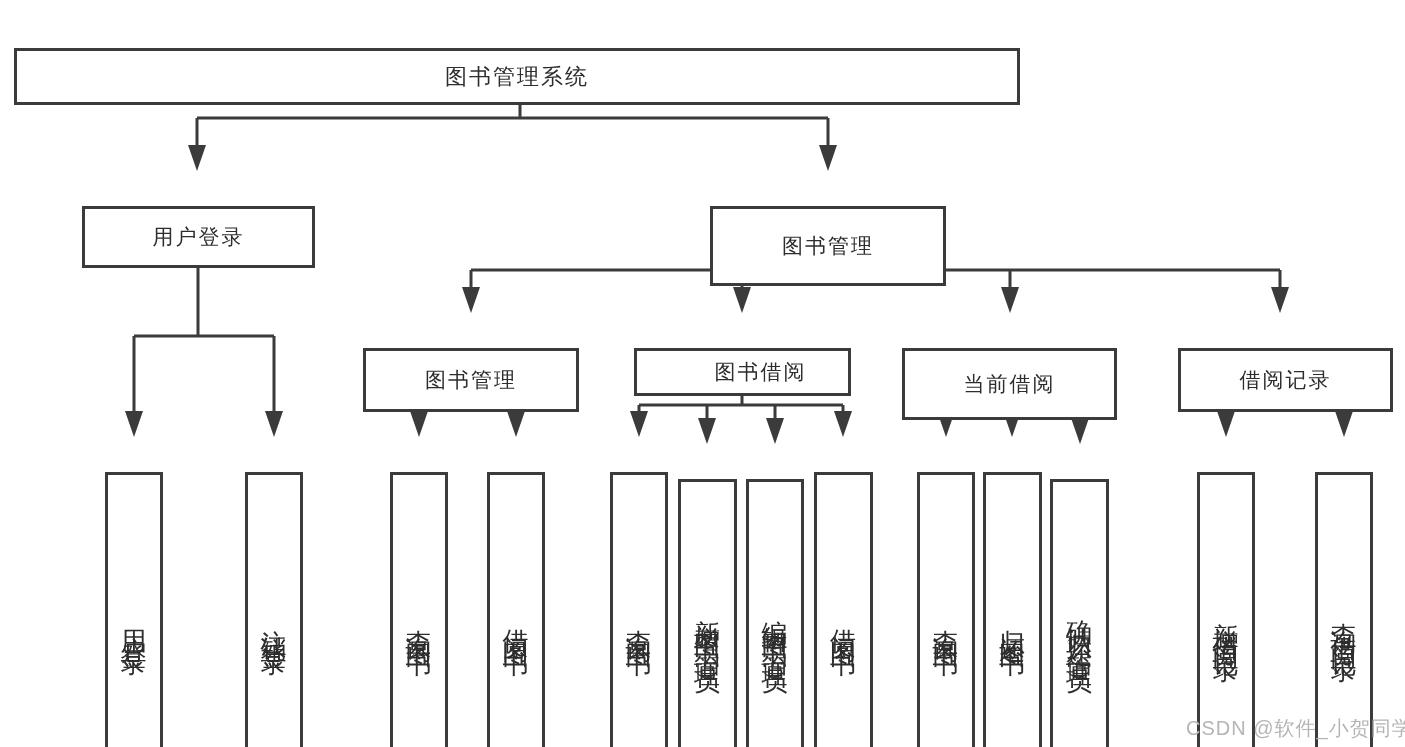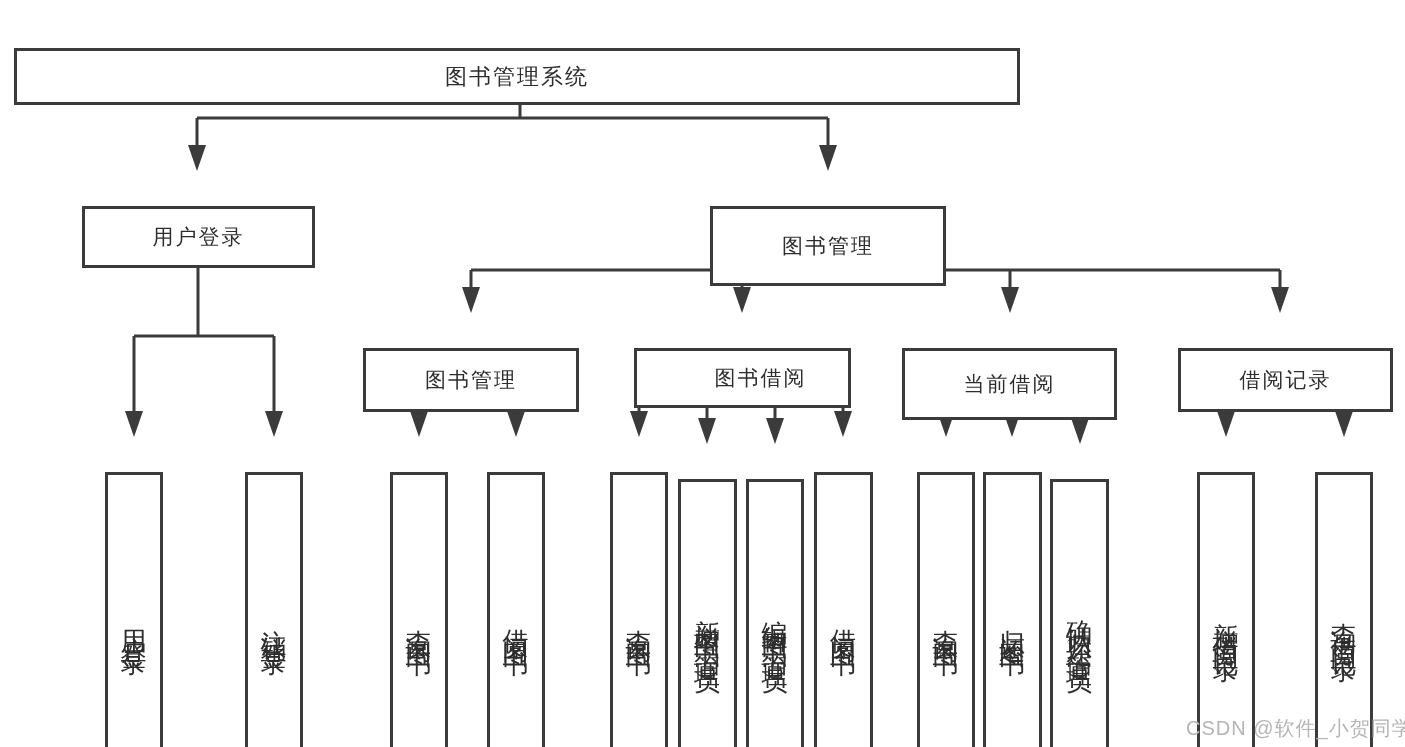--- a/index.html
+++ b/index.html
@@ -106,21 +106,21 @@
   <div class="box" style="left:82px;top:170px;width:233px;height:62px;">
     <span class="hlabel">用户登录</span>
   </div>
   <div class="box" style="left:710px;top:170px;width:236px;height:80px;">
     <span class="hlabel">图书管理</span>
   </div>
 
   <div class="box" style="left:363px;top:312px;width:216px;height:64px;">
     <span class="hlabel">图书管理</span>
   </div>
-  <div class="box" style="left:634px;top:312px;width:217px;height:60px;padding-left:36px;">
+  <div class="box" style="left:634px;top:312px;width:217px;height:48px;padding-left:36px;">
     <span class="hlabel">图书借阅</span>
   </div>
   <div class="box" style="left:902px;top:312px;width:215px;height:72px;">
     <span class="hlabel">当前借阅</span>
   </div>
   <div class="box" style="left:1178px;top:312px;width:215px;height:64px;">
     <span class="hlabel">借阅记录</span>
   </div>
 
   <div class="box leaf" style="left:105px;top:436px;width:58px;height:301px;">

